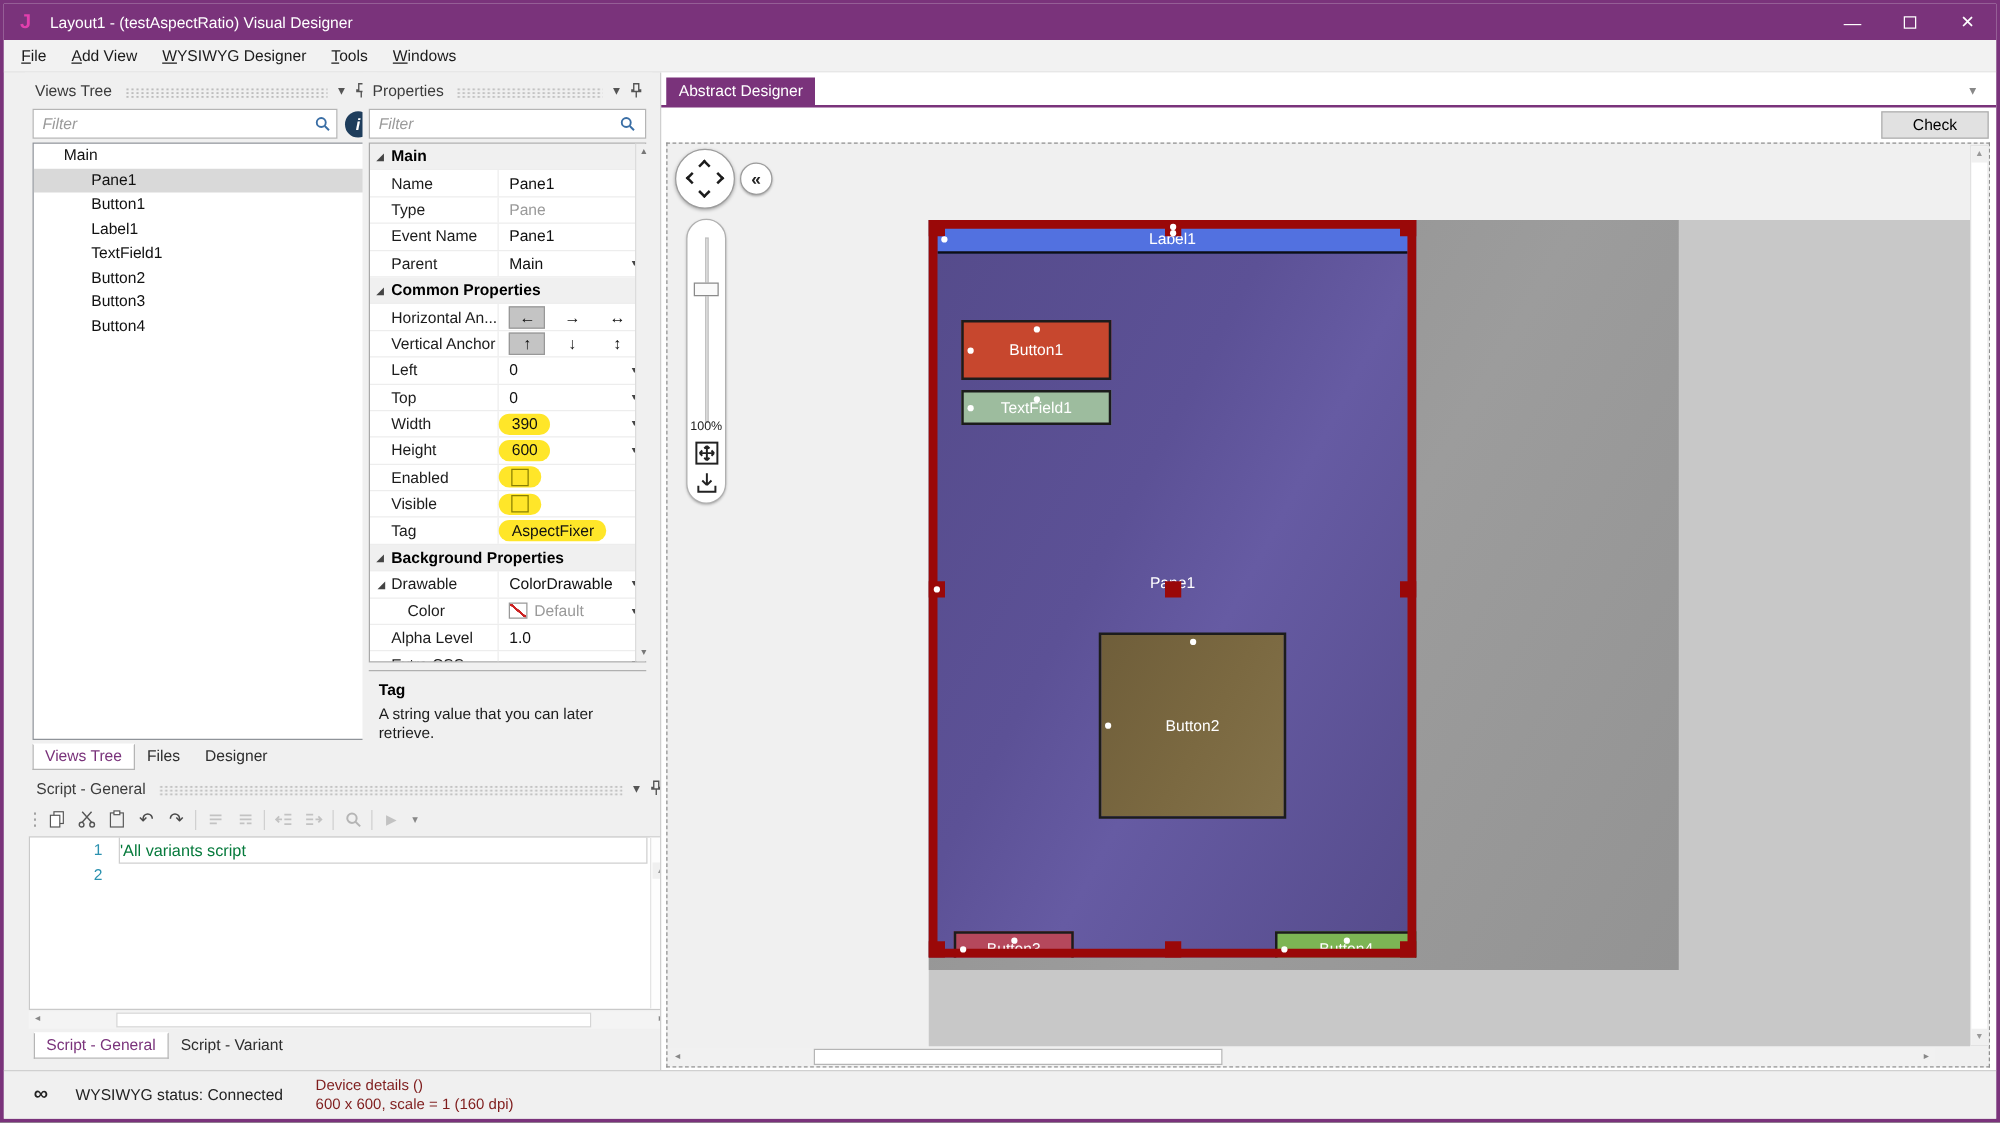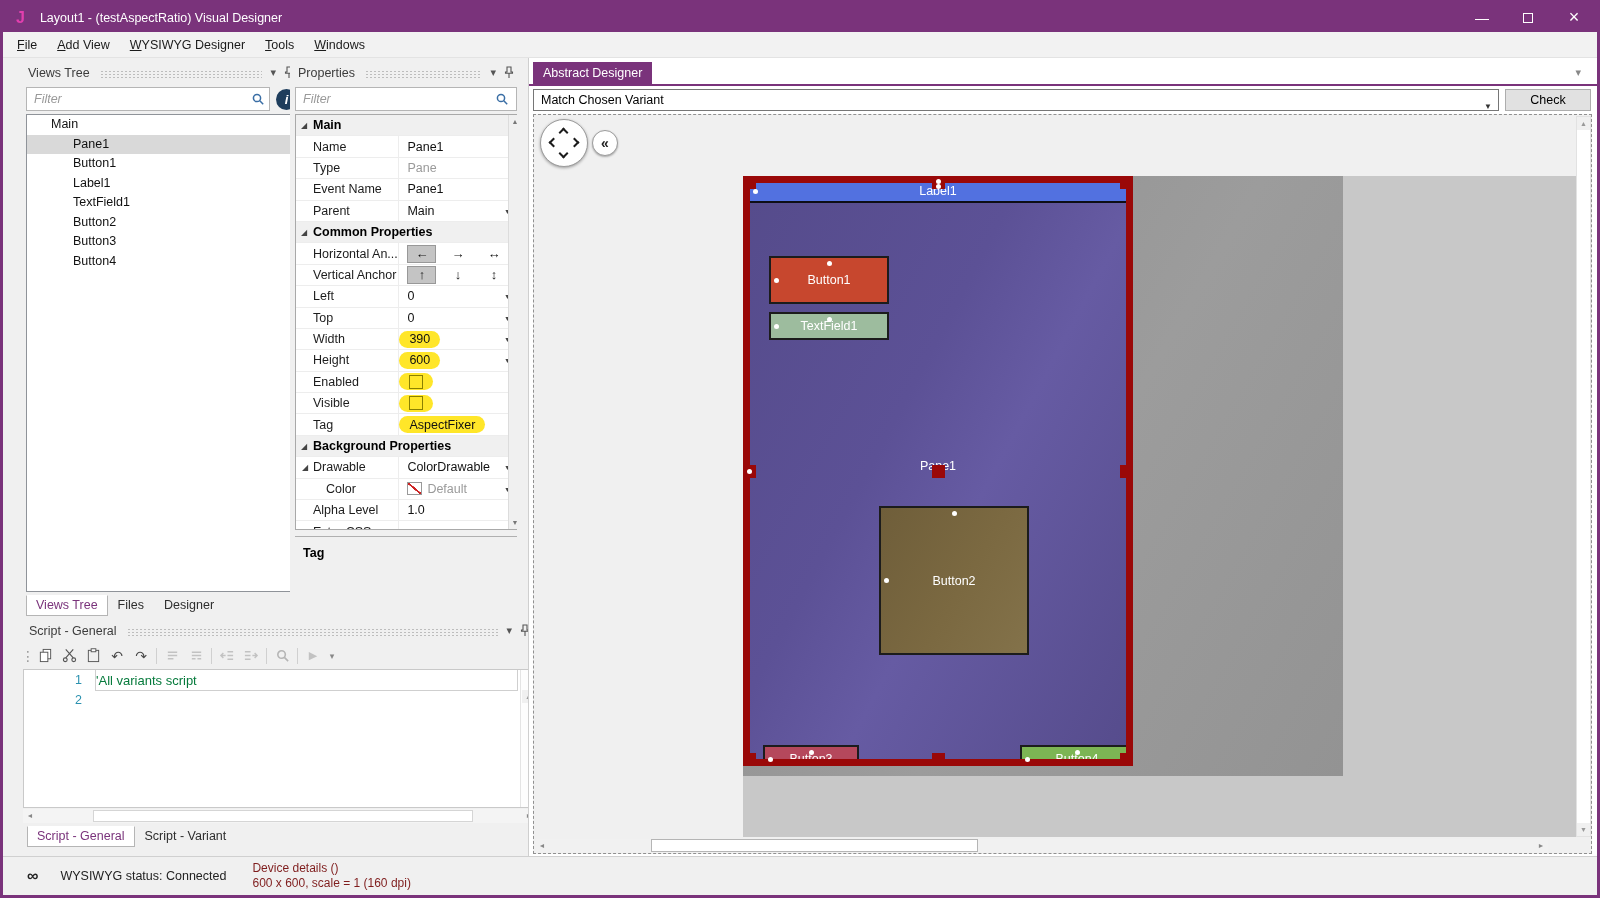--- a/index.html
+++ b/index.html
@@ -383,20 +383,21 @@
             <span class="caret">▼</span>
           </div>
         </div>
       </div>
     <div class="pscroll">
       <span class="sa" style="top:0;">▲</span>
       <span class="sa" style="bottom:0;">▼</span>
     </div>
     <div id="prop-desc">
       <b>Tag</b>
+      <div>A string value that you can later retrieve.</div>
     </div>
   </div>
 
   <div id="script-panel">
     <div class="phead" style="left:0;top:1px;width:517px;">
       <span class="ttl">Script - General</span>
       <span class="pdots"></span>
       <span class="pcaret">▾</span>
       <span class="pinicon">
           <svg width="10" height="13" viewBox="0 0 10 13">
@@ -487,24 +488,20 @@
     <div class="btabs" id="script-tabs" style="top:208px;">
         <div class="btab active">Script - General</div>
         <div class="btab">Script - Variant</div>
       </div>
   </div>
 
   <div id="designer">
     <div id="dz-tab">Abstract Designer</div>
     <span id="dz-tabcaret">▾</span>
     <div id="dz-accent"></div>
-    <div id="dz-combo">
-      <span>Match Chosen Variant</span>
-      <span class="caret">▼</span>
-    </div>
     <div id="dz-check">Check Anchors</div>
 
     <div id="dz-canvas">
       <div id="outer-gray"></div>
       <div id="device"></div>
 
       <div id="pane">
         <div id="pane-views">
             <div class="cview cv-Label1" style="left: 7px; top: 5px; width: 376px; height: 22px; background: rgb(82, 113, 224);">
               <span class="dot dot-top"></span>
@@ -555,20 +552,36 @@
       </div>
 
       <div id="navpad">
         <span class="chev ch-up"></span>
         <span class="chev ch-dn"></span>
         <span class="chev ch-lf"></span>
         <span class="chev ch-rt"></span>
       </div>
       <div id="collapse-btn"><span>«</span></div>
 
+      <div id="zoom-pill">
+        <div id="zoom-track"></div>
+        <div id="zoom-thumb"></div>
+        <div id="zoom-label">100%</div>
+        <span class="zbtn" style="top:176px;">
+            <svg width="21" height="21" viewBox="0 0 20 20" fill="none" stroke="#222" stroke-width="1.5">
+              <rect x="2" y="2" width="16" height="16"></rect>
+              <path d="M10 4.5v11M4.5 10h11M10 4.5L8 6.5M10 4.5l2 2M10 15.5l-2-2M10 15.5l2-2M4.5 10l2-2M4.5 10l2 2M15.5 10l-2-2M15.5 10l-2 2"></path>
+            </svg>
+          </span>
+        <span class="zbtn" style="top:200px;">
+            <svg width="21" height="21" viewBox="0 0 20 20" fill="none" stroke="#222" stroke-width="1.5">
+              <path d="M10 2.5v9M10 11.5L6.5 8M10 11.5L13.5 8M3.5 12v4.5h13V12"></path>
+            </svg>
+          </span>
+      </div>
 
       <div id="dz-vscroll">
         <span class="sa" style="top:0;">▲</span>
         <span class="sa" style="bottom:0;">▼</span>
       </div>
       <div id="dz-hscroll">
         <span class="sa" style="left:0;">◄</span>
         <span class="thumb"></span>
         <span class="sa" style="right:0;">►</span>
       </div>

